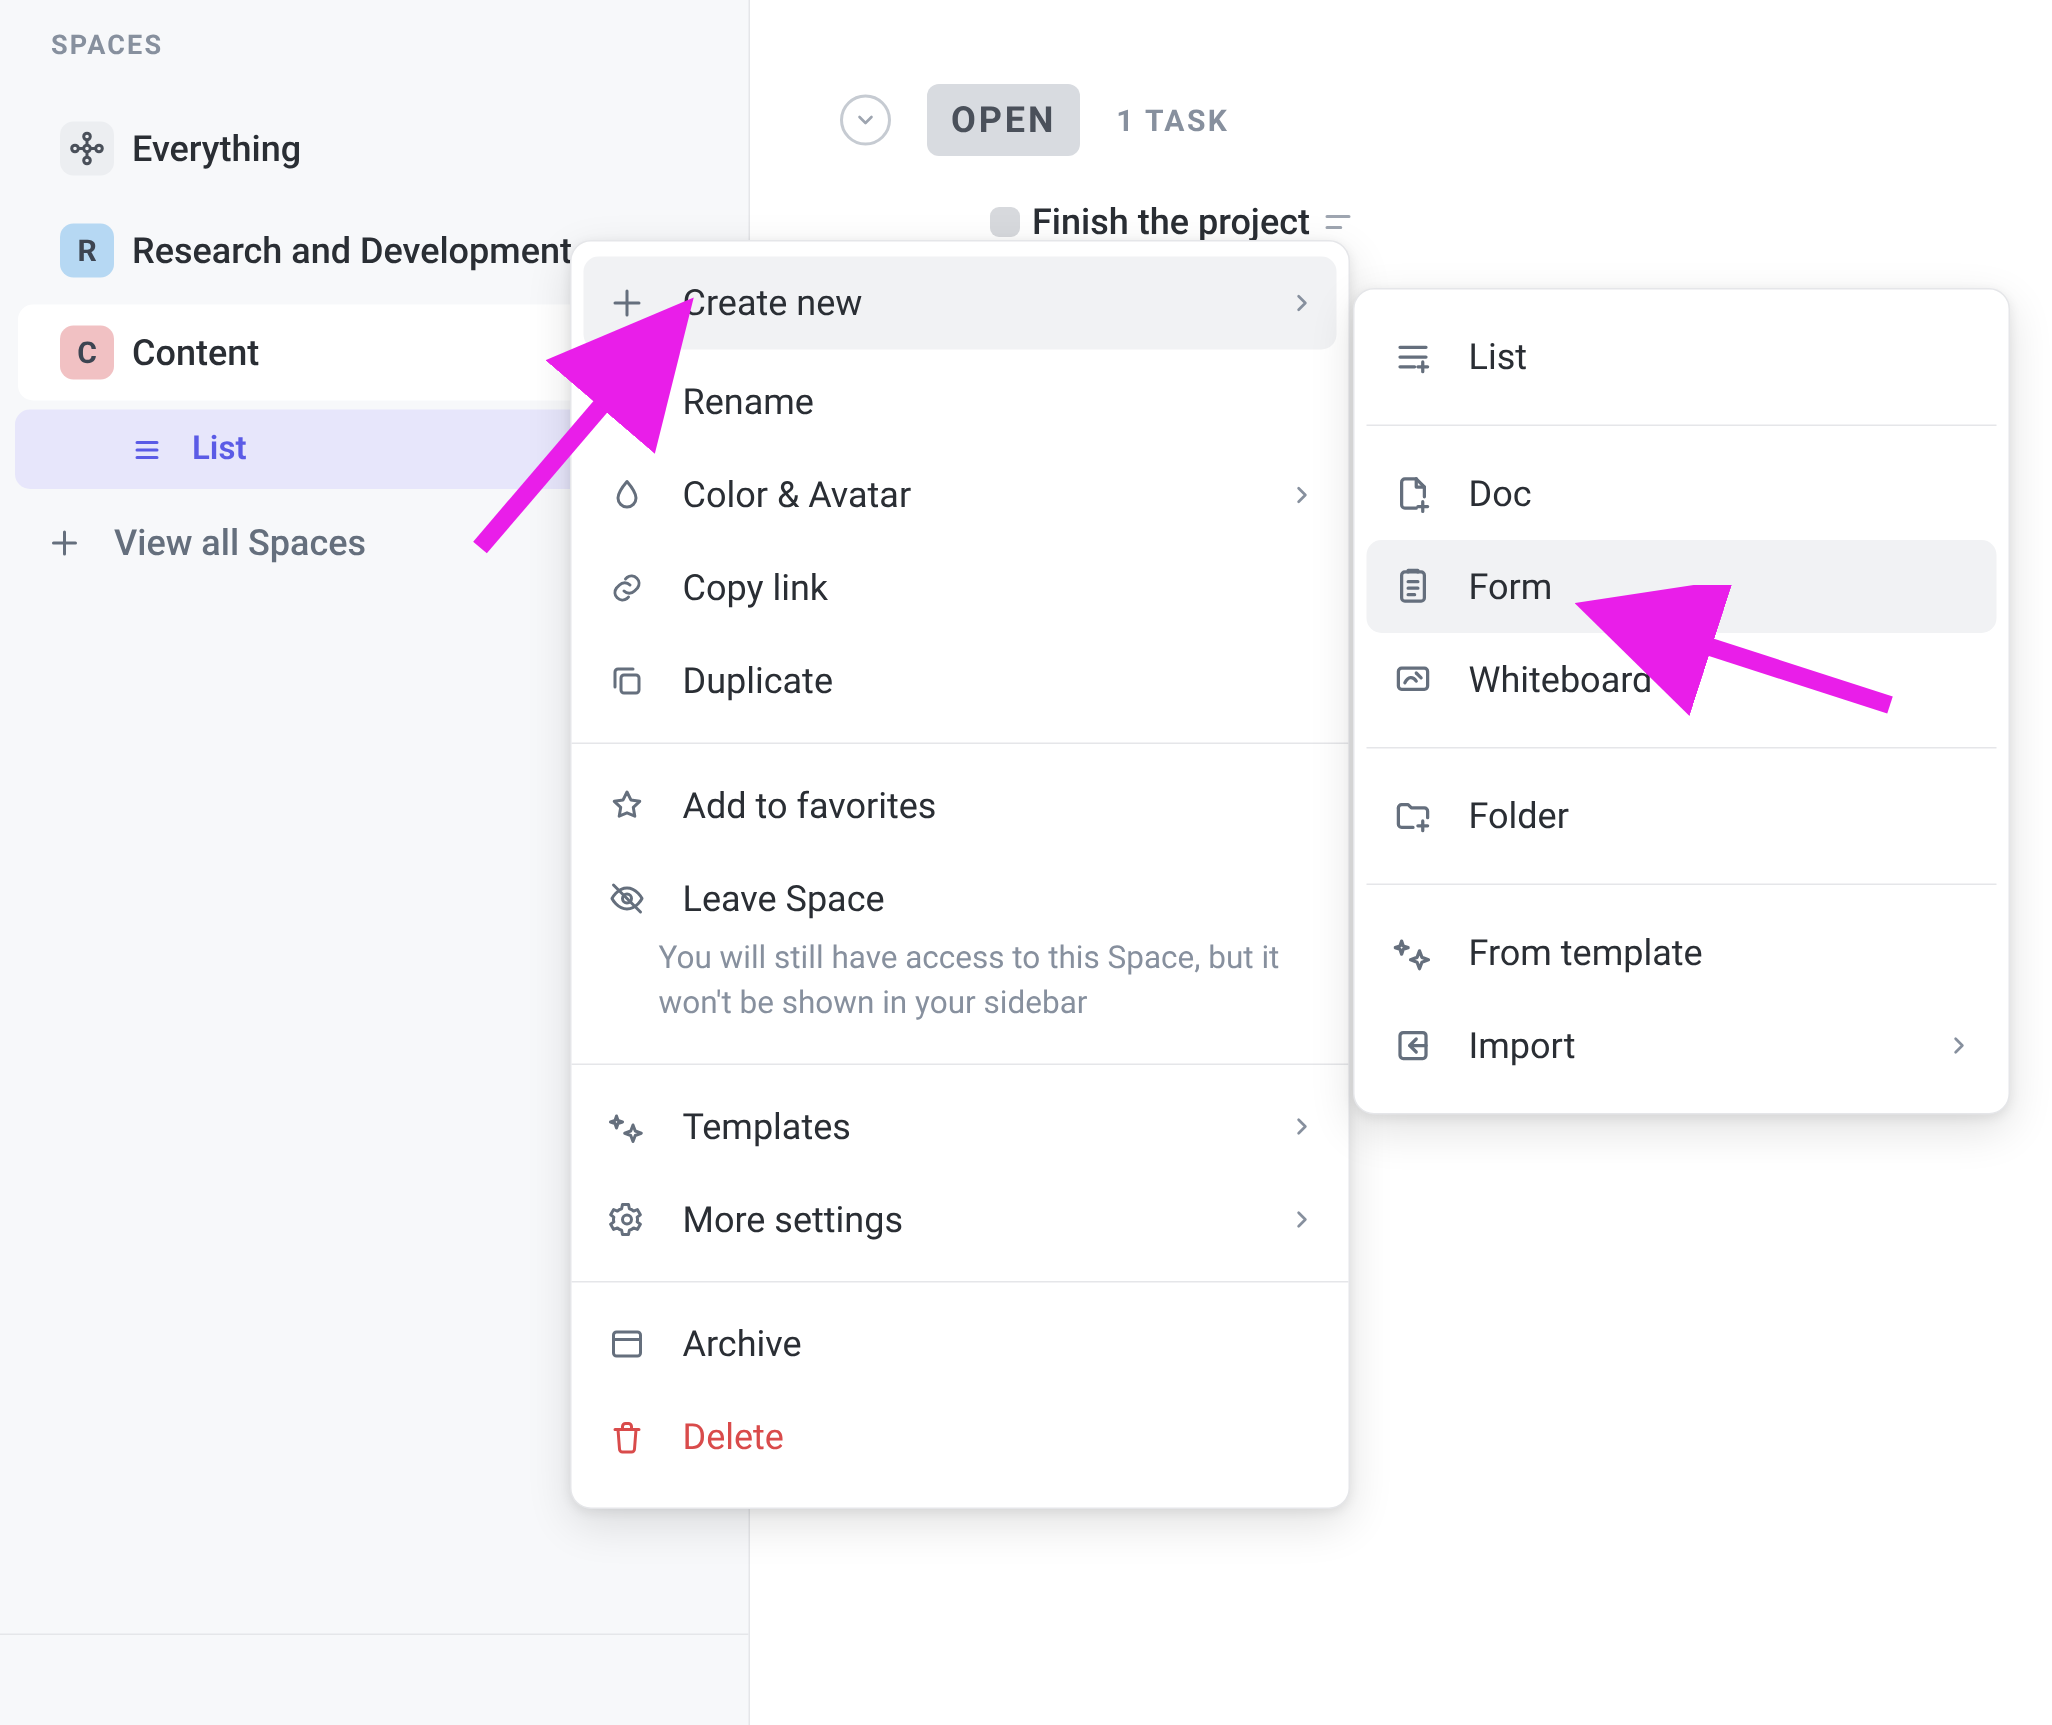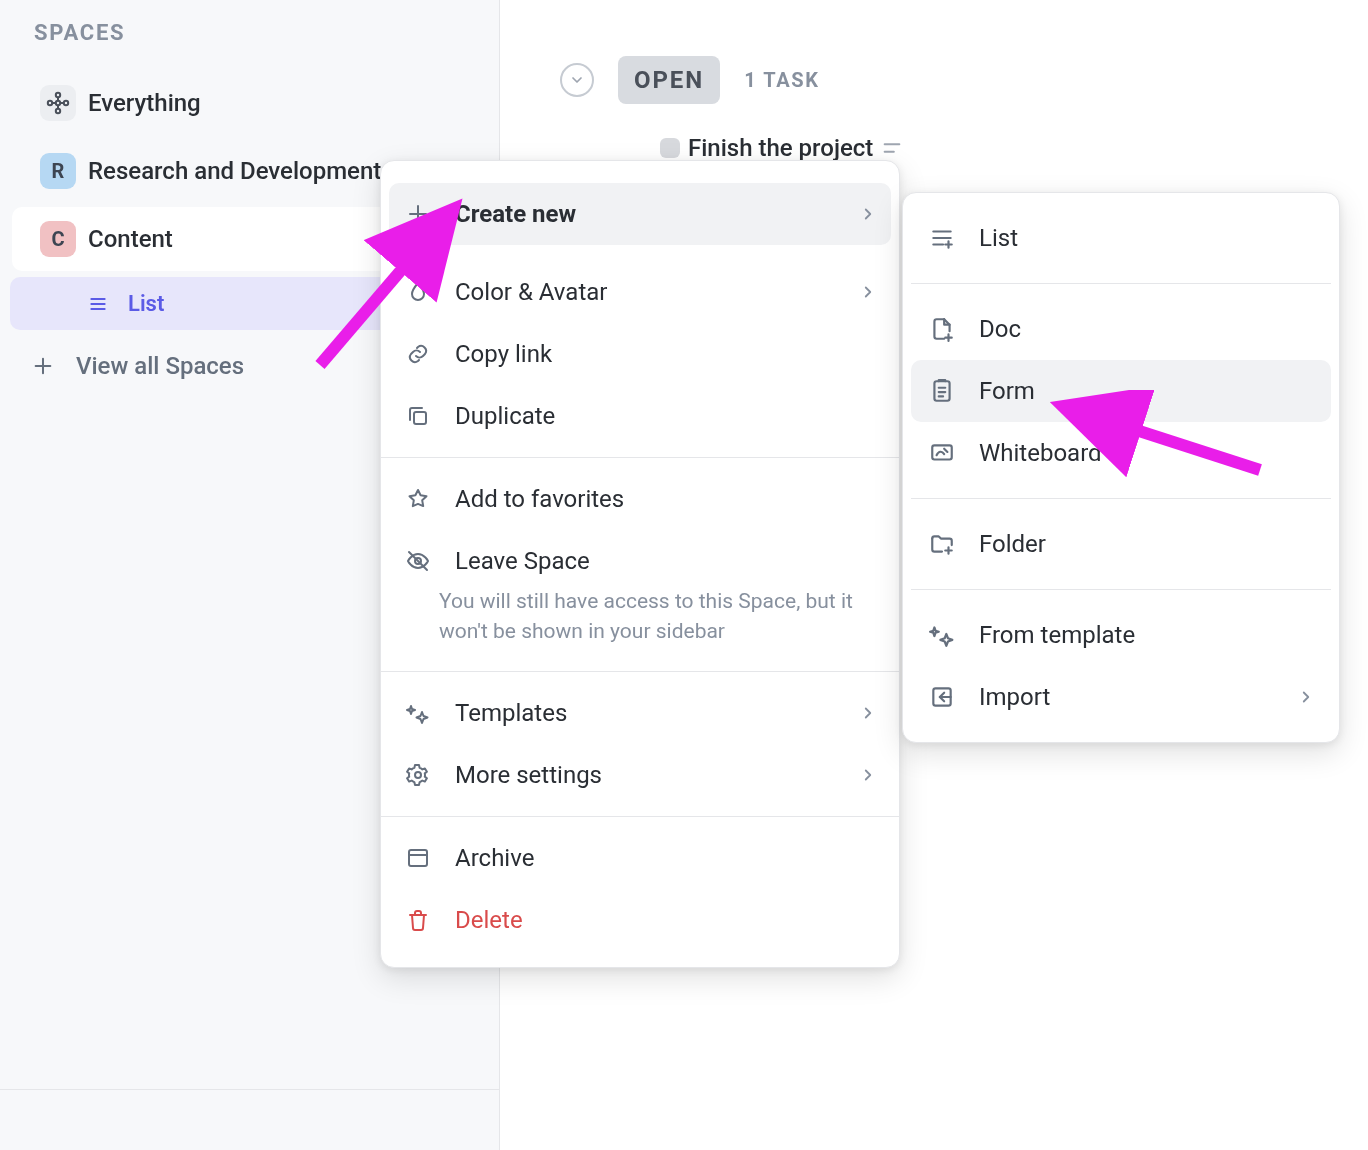--- a/index.html
+++ b/index.html
@@ -32,21 +32,21 @@
     overflow:hidden;
   }
 
   
   .sidebar {
     position:absolute; left:0; top:0; width:500px; height:100%;
     border-right:1px solid var(--border);
     padding-top:8px;
   }
   .section-label {
-    font-size:22px; font-weight:700; letter-spacing:.08em;
+    font-size:18px; font-weight:700; letter-spacing:.08em;
     color:var(--text-light);
     text-transform:uppercase;
     padding:12px 0 22px 34px;
   }
   .side-item {
     display:flex; align-items:center; gap:12px;
     padding:14px 20px 14px 28px;
     font-size:24px; font-weight:500;
     border-radius:10px; margin:4px 12px;
     cursor:pointer;
@@ -113,21 +113,21 @@
     border-radius:var(--radius); box-shadow:var(--shadow);
     padding:6px 0 16px 0;
     z-index:5;
   }
   .ctx-item {
     display:flex; align-items:center; gap:22px;
     padding:16px 22px;
     font-size:24px; color:var(--text);
     cursor:pointer; position:relative;
   }
-  .ctx-item.hover { background:var(--hover); border-radius:10px; margin:16px 8px; padding:16px 14px;font-weight:bold; }
+  .ctx-item.hover { background:var(--hover); border-radius:10px; margin:4px 8px; padding:16px 14px; }
   .ctx-item .ico { width:30px; height:30px; flex:0 0 30px; color:#656f7d; display:flex; align-items:center; justify-content:center; }
   .ctx-item .chev { margin-left:auto; color:#87909e; }
   .ctx-note {
     padding:4px 22px 14px 22px;
     font-size:21px; line-height:1.45;
     color:var(--text-light);
     margin-left:36px;
   }
   .ctx-sep { height:1px; background:var(--border); margin:10px 0; }
   .ctx-item.red { color:var(--red); }
@@ -237,20 +237,28 @@
         </svg>
     </span>
     <span>Create new</span>
     <span class="chev">
       <svg width="18" height="18" viewBox="0 0 24 24" fill="none" stroke="currentColor" stroke-width="2.4" stroke-linecap="round" stroke-linejoin="round">
           <path d="M9 6l6 6-6 6"></path>
         </svg>
     </span>
   </div>
 
+  <div class="ctx-item">
+    <span class="ico">
+      <svg width="24" height="24" viewBox="0 0 24 24" fill="none" stroke="currentColor" stroke-width="2" stroke-linecap="round" stroke-linejoin="round">
+          <path d="M3 21l3.5-.7L20 7l-3-3L3.7 17.5 3 21z"></path>
+        </svg>
+    </span>
+    <span>Rename</span>
+  </div>
 
   <div class="ctx-item">
     <span class="ico">
       <svg width="24" height="24" viewBox="0 0 24 24" fill="none" stroke="currentColor" stroke-width="2" stroke-linecap="round" stroke-linejoin="round">
           <path d="M12 3s6 7 6 11a6 6 0 11-12 0c0-4 6-11 6-11z"></path>
         </svg>
     </span>
     <span>Color &amp; Avatar</span>
     <span class="chev">
       <svg width="18" height="18" viewBox="0 0 24 24" fill="none" stroke="currentColor" stroke-width="2.4" stroke-linecap="round" stroke-linejoin="round">

